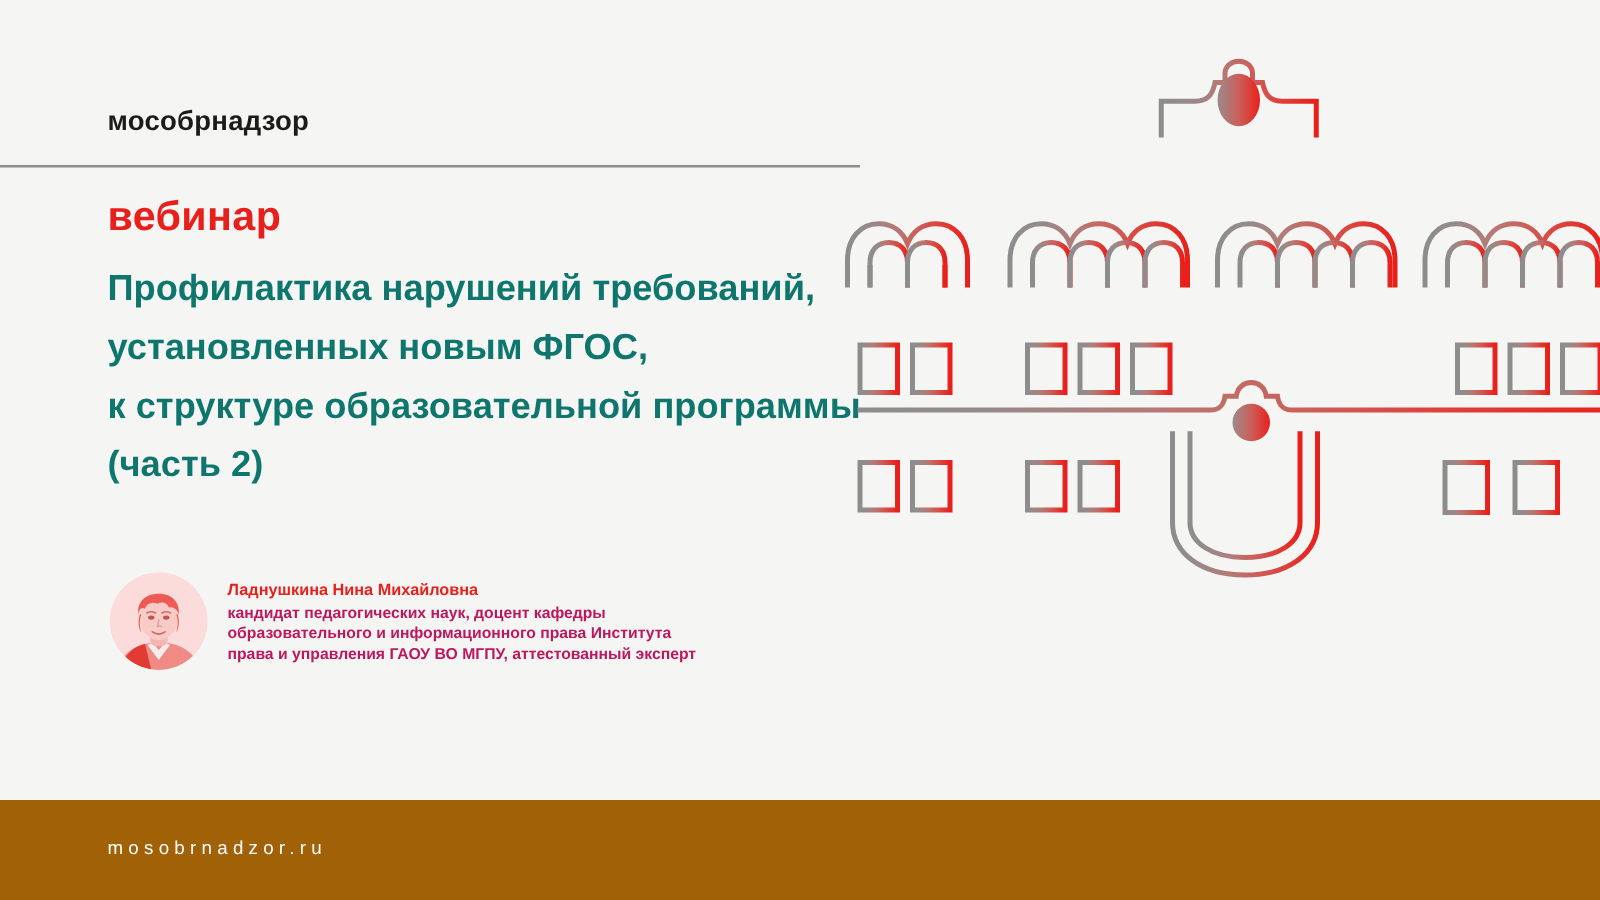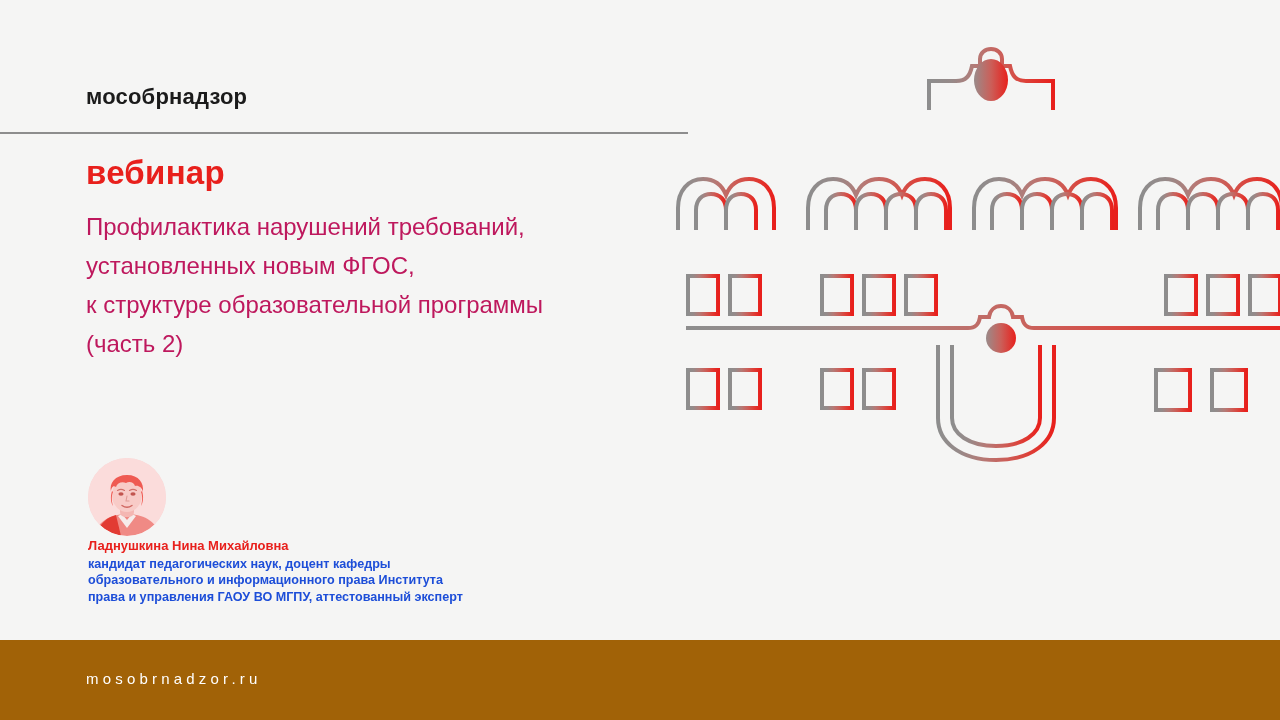--- a/index.html
+++ b/index.html
@@ -25,40 +25,40 @@
   }
 
   
   .kicker{
     position:absolute;left:86px;top:155px;
     font-size:33px;font-weight:700;color:#e8201c;
     line-height:1.1;letter-spacing:.3px;
   }
   .title{
     position:absolute;left:86px;top:208px;width:600px;
-    font-size:24px;font-weight:400;color:#be185d;
+    font-size:29px;font-weight:700;color:#0f766e;
     line-height:1.62;
   }
   .title .ln{display:block;white-space:nowrap;}
 
   
-  .speaker{position:absolute;left:88px;top:458px;display:flex;gap:0;align-items:flex-start;flex-direction:column;}
+  .speaker{position:absolute;left:88px;top:458px;display:flex;gap:16px;align-items:center;}
   .avatar{
     width:78px;height:78px;border-radius:50%;
     flex:0 0 78px;overflow:hidden;position:relative;
     background:#f9d7d6;
   }
   .avatar svg{display:block;width:100%;height:100%;}
   .sp-text{padding-top:2px;}
   .sp-name{
     font-size:13px;font-weight:700;color:#e8201c;
     line-height:1.28;margin-bottom:1px;
   }
   .sp-desc{
-    font-size:12.6px;font-weight:700;color:#1d4ed8;line-height:1.33;
+    font-size:12.6px;font-weight:700;color:#be185d;line-height:1.33;
   }
   .sp-desc .ln{display:block;white-space:nowrap;}
 
   
   .footer{
     position:absolute;left:0;bottom:0;width:1280px;height:80px;
     background:#a16207;
   }
   .footer-url{
     position:absolute;left:86px;top:30px;

